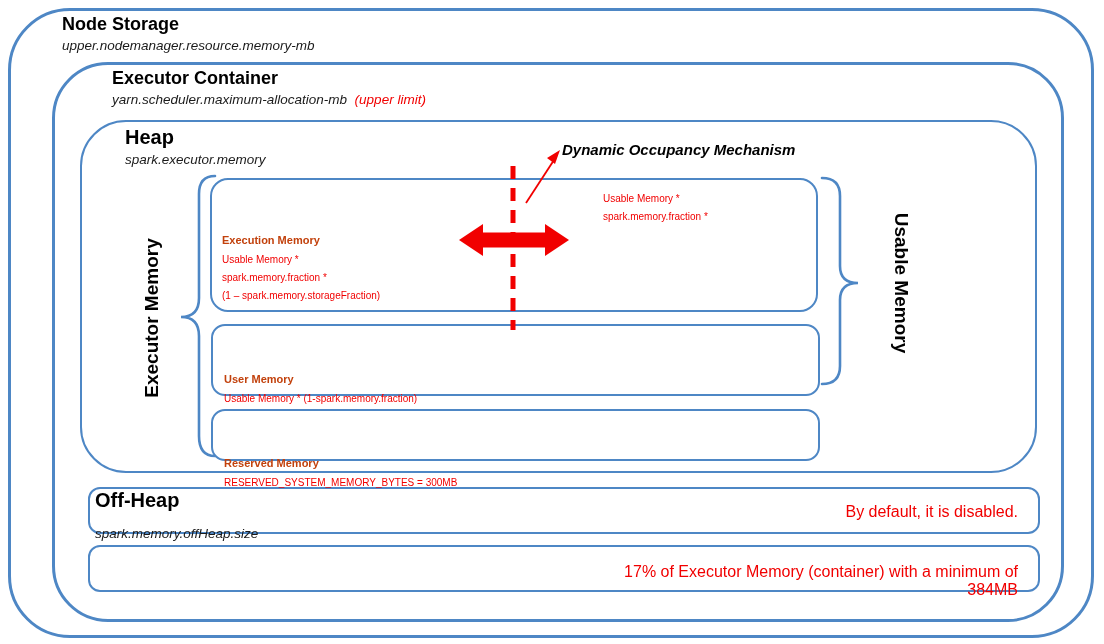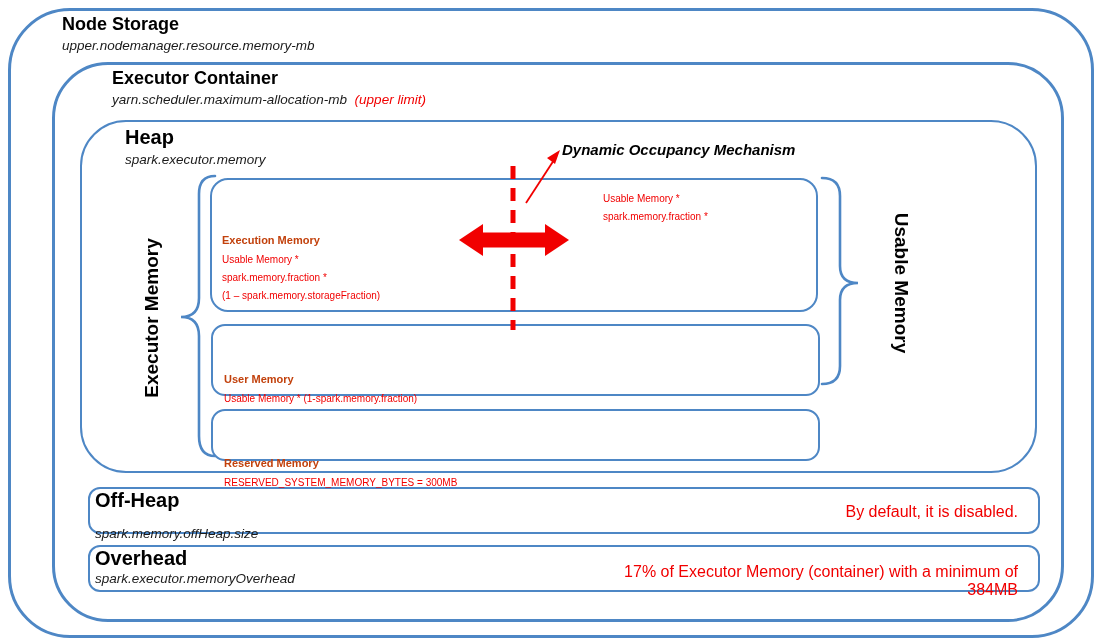--- a/index.html
+++ b/index.html
@@ -98,24 +98,20 @@
     <div class="t-md col-title">Reserved Memory</div>
     <div class="redline">RESERVED_SYSTEM_MEMORY_BYTES = 300MB</div>
   </div>
 
   <div class="head offheap-head">
     <div class="t-lg">Off-Heap</div>
     <div class="sub" style="margin-top:14px;">spark.memory.offHeap.size</div>
   </div>
   <div class="rednote" style="left:700px;top:503px;width:318px;">By default, it is disabled.</div>
 
-  <div class="head overhead-head">
-    <div class="t-lg">Overhead</div>
-    <div class="sub" style="margin-top:1px;">spark.executor.memoryOverhead</div>
-  </div>
   <div class="rednote" style="left:600px;top:563px;width:418px;">17% of Executor Memory (container) with a minimum of 384MB</div>
 
   <svg style="left:173px;top:172px;" width="46" height="290" viewBox="0 0 46 290">
     <path d="M42 4 Q26 4 26 22 L26 126 Q26 145 8 145 Q26 145 26 164 L26 264 Q26 284 42 284" fill="none" stroke="#4E87C5" stroke-width="2.6" stroke-linecap="round"></path>
   </svg>
   <div class="vlabel vl-left">Executor Memory</div>
 
   <svg style="left:818px;top:174px;" width="46" height="216" viewBox="0 0 46 216">
     <path d="M4 4 Q22 4 22 22 L22 92 Q22 109 40 109 Q22 109 22 126 L22 192 Q22 210 4 210" fill="none" stroke="#4E87C5" stroke-width="2.6" stroke-linecap="round"></path>
   </svg>

